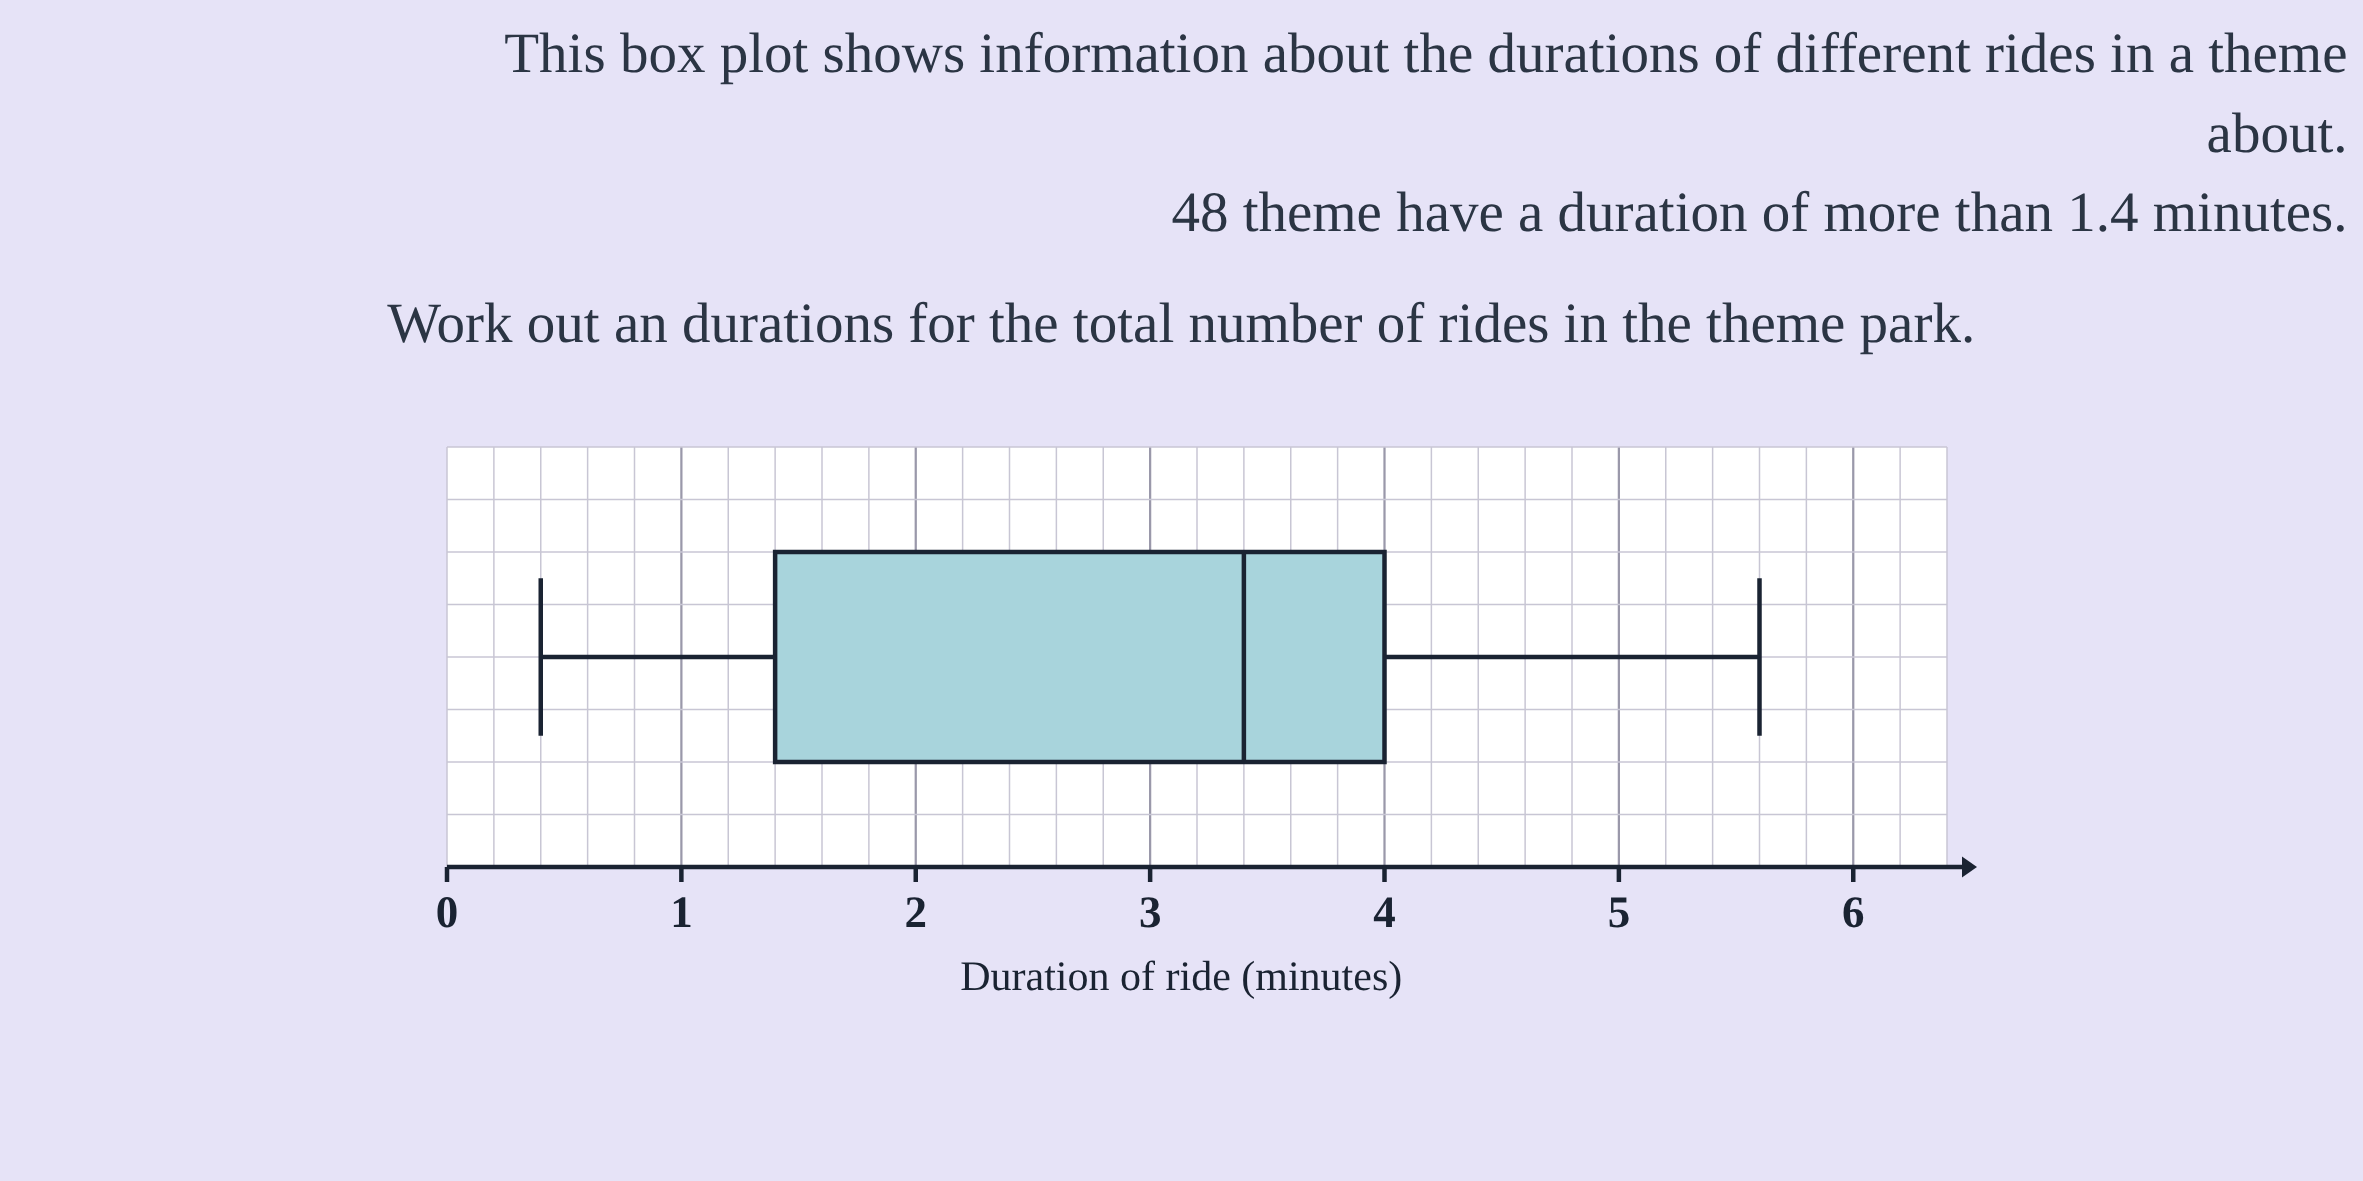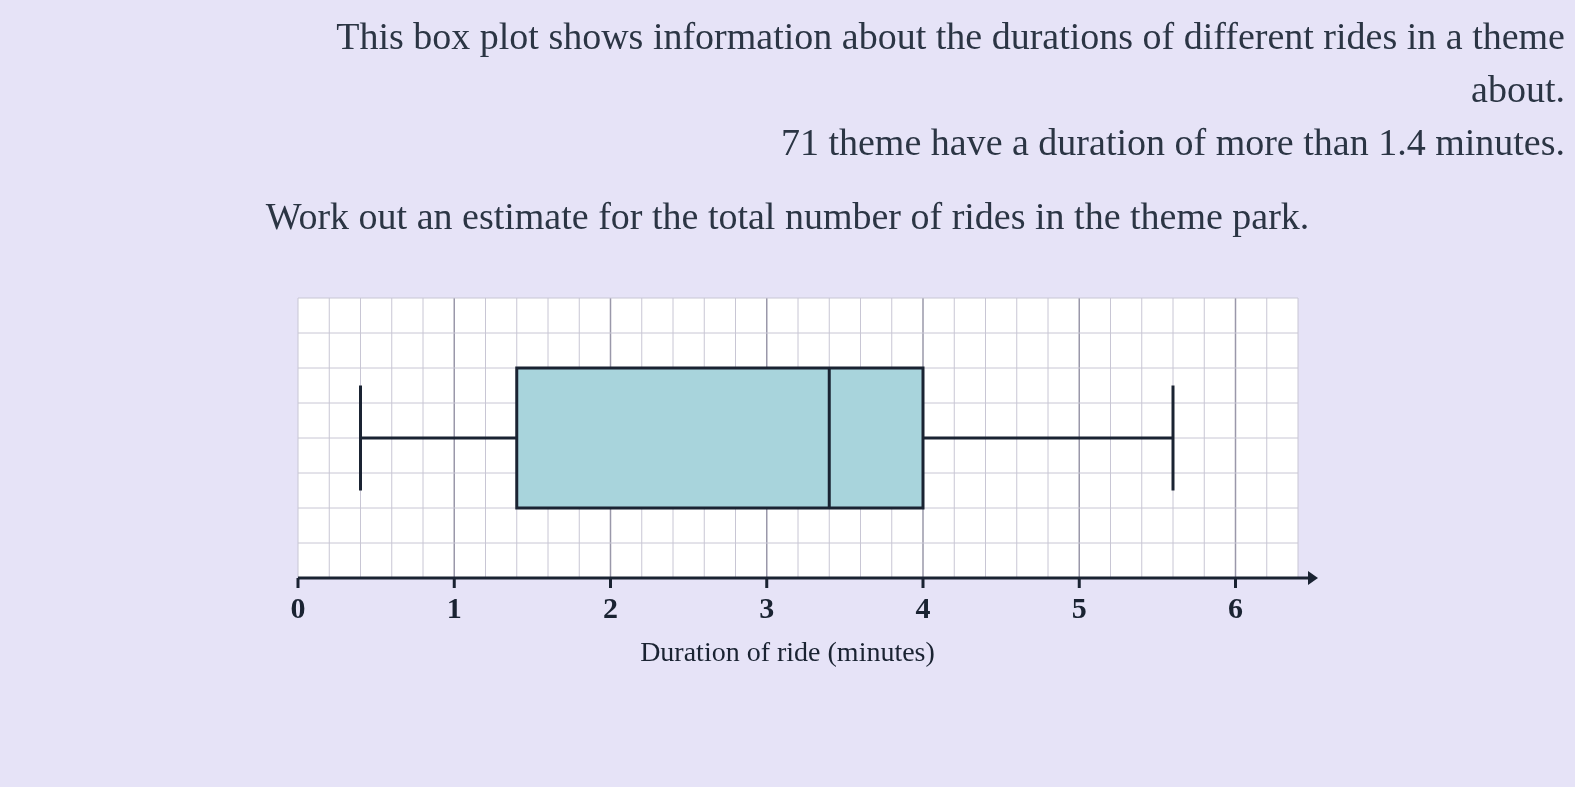--- a/index.html
+++ b/index.html
@@ -50,25 +50,25 @@
       font-family: Georgia, serif;
     }
   </style>
 </head>
 <body>
 
 <div class="question-text">
   <span class="line">This box plot shows information about the durations of different rides in a theme</span>
   <span class="line">about.</span>
   <span class="line">
-    <span class="number">71</span><span> theme have a duration of more than </span><span class="number">1.4 minutes</span><span>.</span>
+    <span class="number">48</span><span> theme have a duration of more than </span><span class="number">1.4 minutes</span><span>.</span>
   </span>
 </div>
 
-<div class="prompt">Work out an estimate for the total number of rides in the theme park.</div>
+<div class="prompt">Work out an durations for the total number of rides in the theme park.</div>
 
 <div class="chart-container">
   <svg class="chart-svg" width="1060" height="340" viewBox="0 0 1060 340">
 
     <g>
 
       <rect x="40" y="10" width="1000" height="280" fill="#ffffff"></rect>
 
       <g stroke="#c8c6d4" stroke-width="1">
         <line x1="40" y1="10" x2="40" y2="290"></line>

